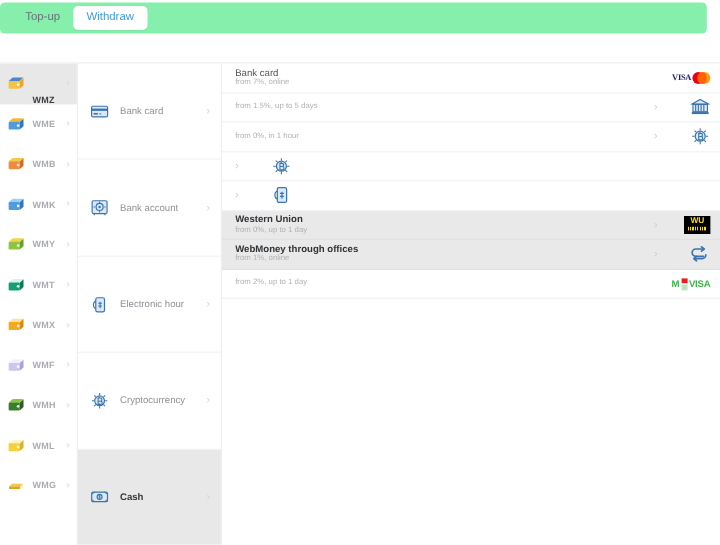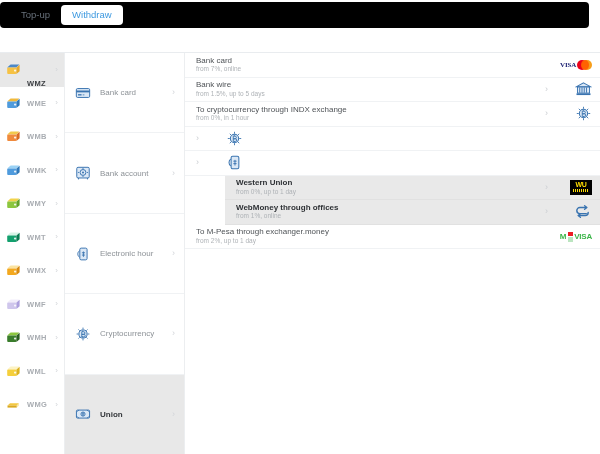--- a/index.html
+++ b/index.html
@@ -10,21 +10,21 @@
     background: #ffffff;
     font-family: "Liberation Sans", sans-serif;
     -webkit-font-smoothing: antialiased;
   }
   body { overflow: hidden; position: relative; }
 
   
   .tabbar {
     position: absolute; left: 0; top: 2px;
     width: 589px; height: 26px;
-    background: #000000;
+    background: #86efac;
     border-radius: 4px;
     display: flex; align-items: center;
     padding-left: 10px;
   }
   .tab {
     font-size: 9.5px;
     color: #67707a;
     padding: 5px 11px;
     border-radius: 4px;
     line-height: 1;
@@ -106,21 +106,21 @@
   
   .options { flex: 1 1 auto; background: #fff; }
   .option {
     height: 24.5px;
     display: flex; align-items: center;
     border-bottom: 1px solid #f0f2f4;
     padding: 0 8px 0 11px;
     position: relative;
     cursor: pointer;
   }
-  .option.hl { background: #e9e9e9; border-bottom-color: #e1e1e1; margin-left: 40px; }
+  .option.hl { background: #e9e9e9; border-bottom-color: #e1e1e1; }
   .option-text { flex: 1 1 auto; min-width: 0; }
   .option-title {
     font-size: 8px; color: #4f5357; line-height: 1.15;
     white-space: nowrap; overflow: hidden; text-overflow: ellipsis;
   }
   .option.hl .option-title { font-weight: bold; color: #2f3236; }
   .option-sub {
     font-size: 6.5px; color: #aeb2b6; line-height: 1.3; margin-top: .5px;
     white-space: nowrap;
   }
@@ -338,21 +338,21 @@
         <span class="method-label">Cryptocurrency</span>
         <span class="chev">›</span>
       </div>
       <div class="method active">
         <svg class="micon" viewBox="0 0 18 18">
           <rect x="1.6" y="4.6" width="14.8" height="9" rx="1.2" fill="#dbe8f6" stroke="#3a74b0" stroke-width="1.1"></rect>
           <circle cx="9" cy="9.1" r="2.3" fill="none" stroke="#3a74b0" stroke-width="1.1"></circle>
           <path d="M9 7.4v3.4M8 8.2h2M8 10h2" stroke="#3a74b0" stroke-width=".9"></path>
           <path d="M1.6 6.6 4.6 4.6M16.4 6.6 13.4 4.6M1.6 11.6l3 2M16.4 11.6l-3 2" stroke="#3a74b0" stroke-width=".9"></path>
         </svg>
-        <span class="method-label">Union</span>
+        <span class="method-label">Cash</span>
         <span class="chev">›</span>
       </div>
     </div>
 
   <div class="options" id="options">
       <div class="option">
         <span class="option-text">
           <span class="option-title" style="display:block">Bank card</span>
           <span class="option-sub" style="display:block">from 7%, online</span>
         </span>
@@ -363,36 +363,34 @@
             <span class="mc">
               <i class="l"></i>
               <i class="r"></i>
               <i class="m"></i>
             </span>
           </span>
         </span>
       </div>
       <div class="option">
         <span class="option-text">
-          <span class="option-title" style="display:block">Bank wire</span>
           <span class="option-sub" style="display:block">from 1.5%, up to 5 days</span>
         </span>
         <span class="chev">›</span>
         <span class="brand">
           <svg width="17" height="17" viewBox="0 0 18 18">
             <path d="M9 2 16.2 6H1.8Z" fill="#dbe8f6" stroke="#3a74b0" stroke-width="1.1"></path>
             <rect x="2.6" y="6.4" width="12.8" height="6.4" fill="#dbe8f6" stroke="#3a74b0" stroke-width="1"></rect>
             <path d="M5 6.8v5.6M7.4 6.8v5.6M9.8 6.8v5.6M12.2 6.8v5.6" stroke="#3a74b0" stroke-width="1"></path>
             <rect x="1.6" y="13.1" width="14.8" height="1.8" fill="#3a74b0"></rect>
           </svg>
         </span>
       </div>
       <div class="option">
         <span class="option-text">
-          <span class="option-title" style="display:block">To cryptocurrency through INDX exchange</span>
           <span class="option-sub" style="display:block">from 0%, in 1 hour</span>
         </span>
         <span class="chev">›</span>
         <span class="brand">
           <svg width="17" height="17" viewBox="0 0 18 18">
             <circle cx="9" cy="9" r="4.4" fill="#dbe8f6" stroke="#3a74b0" stroke-width="1.1"></circle>
             <path d="M7.7 6.5h1.9a1.4 1.4 0 010 2.8H7.7zM7.7 9.3h2.2a1.4 1.4 0 010 2.8H7.7zM8.8 5.4v1.1M8.8 12.1v1.1" stroke="#3a74b0" stroke-width=".95" fill="none"></path>
             <path d="M9 1.9v2.1M9 14v2.1M1.9 9h2.1M14 9h2.1M4 4l1.5 1.5M12.5 12.5 14 14M14 4l-1.5 1.5M5.5 12.5 4 14" stroke="#3a74b0" stroke-width=".95"></path>
           </svg>
         </span>
@@ -440,21 +438,20 @@
           <svg width="19" height="15" viewBox="0 0 20 15">
             <path d="M14 3.3H7.2A3.2 3.2 0 004 6.5 3.2 3.2 0 007.2 9.7H14" fill="none" stroke="#3a74b0" stroke-width="1.5" stroke-linecap="round"></path>
             <path d="M12.2 1.4 14.6 3.3 12.2 5.2" fill="none" stroke="#3a74b0" stroke-width="1.5" stroke-linecap="round" stroke-linejoin="round"></path>
             <path d="M6 11.7h6.8A3.2 3.2 0 0016 8.5" fill="none" stroke="#3a74b0" stroke-width="1.5" stroke-linecap="round"></path>
             <path d="M7.8 9.8 5.4 11.7l2.4 1.9" fill="none" stroke="#3a74b0" stroke-width="1.5" stroke-linecap="round" stroke-linejoin="round"></path>
           </svg>
         </span>
       </div>
       <div class="option">
         <span class="option-text">
-          <span class="option-title" style="display:block">To M-Pesa through exchanger.money</span>
           <span class="option-sub" style="display:block">from 2%, up to 1 day</span>
         </span>
         <span class="chev"></span>
         <span class="brand">
           <span class="mpesa">
             <span class="m1">M</span>
             <span class="gl">
               <i class="t"></i>
               <i class="b"></i>
             </span>

